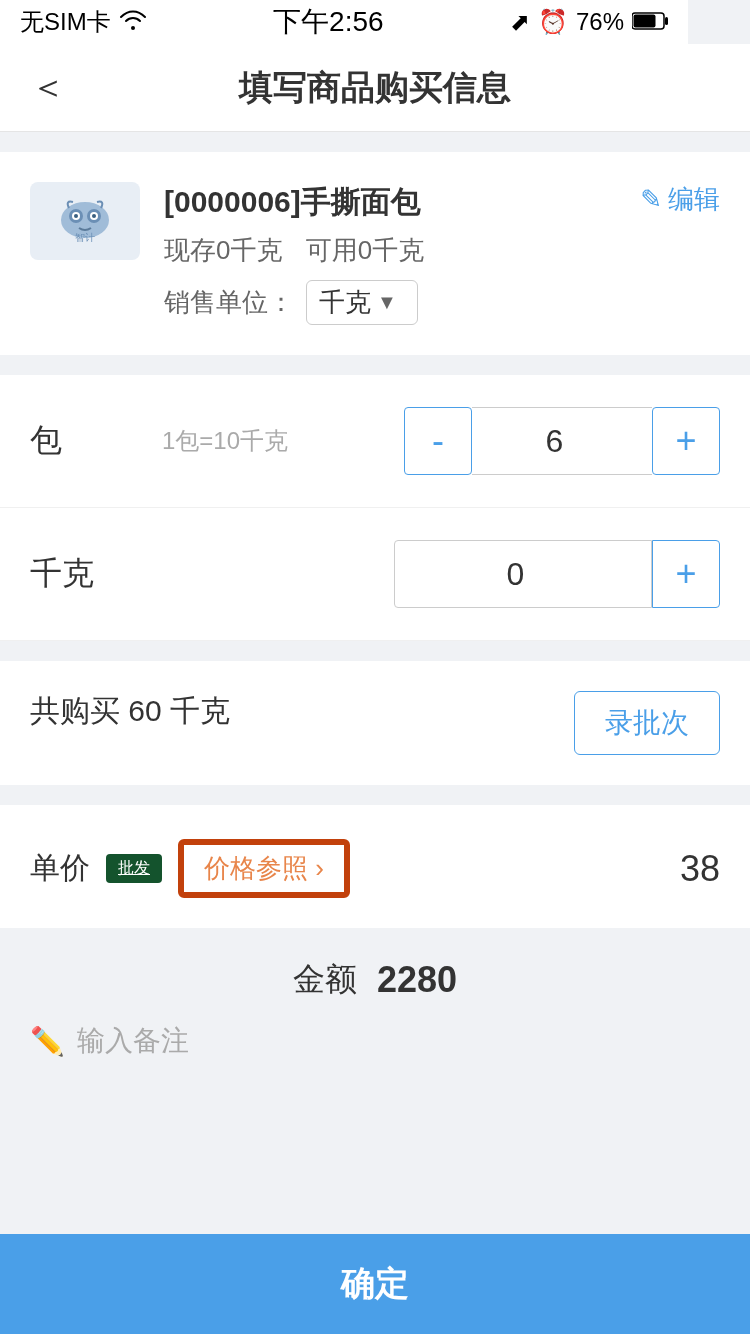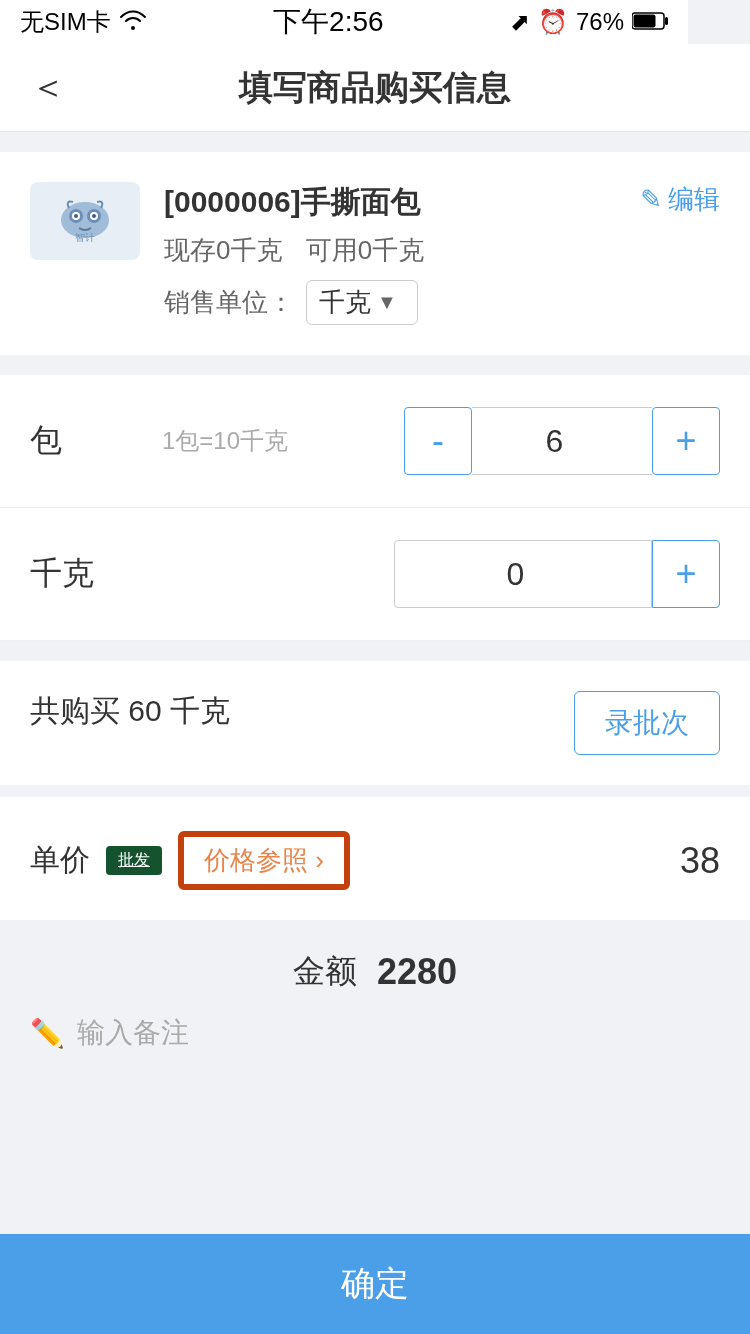--- a/index.html
+++ b/index.html
@@ -214,21 +214,21 @@
       color: #4a9fe8;
       font-size: 28px;
       padding: 12px 30px;
       background: #fff;
       cursor: pointer;
     }
 
     
     .price-section {
       background: #fff;
-      margin-top: 12px;
+      margin-top: 20px;
       padding: 34px 30px 30px;
     }
     .price-row {
       display: flex;
       align-items: center;
       gap: 16px;
     }
     .price-label {
       font-size: 30px;
       color: #333;
@@ -298,21 +298,21 @@
       height: 100px;
       background: #4a9fe8;
       display: flex;
       align-items: center;
       justify-content: center;
       cursor: pointer;
     }
     .confirm-text {
       font-size: 34px;
       color: #fff;
-      font-weight: 400;
+      font-weight: 700;
     }
   </style>
 </head>
 <body>
 
 <div class="status-bar">
   <div class="status-left">
     <span>无SIM卡</span>
     <span>
       <svg width="28" height="20" viewBox="0 0 28 20">

